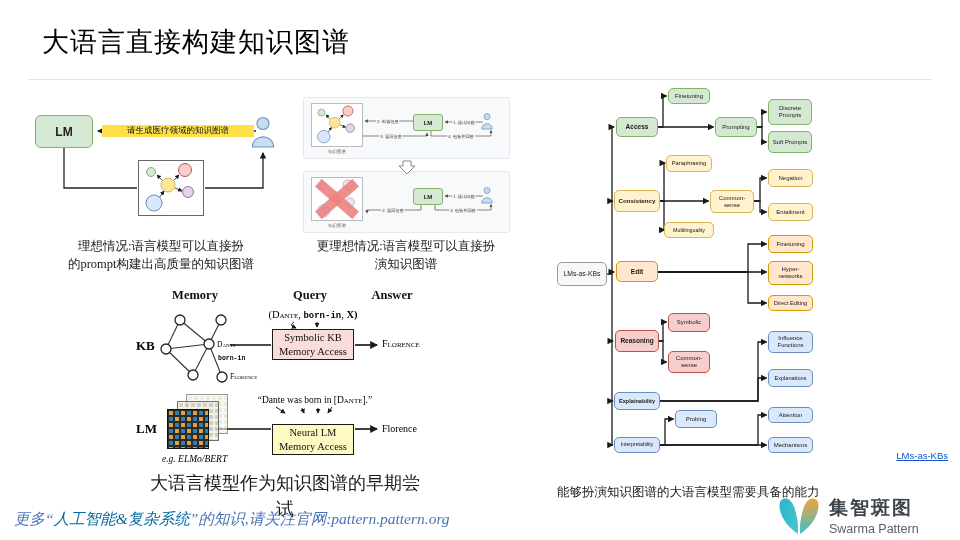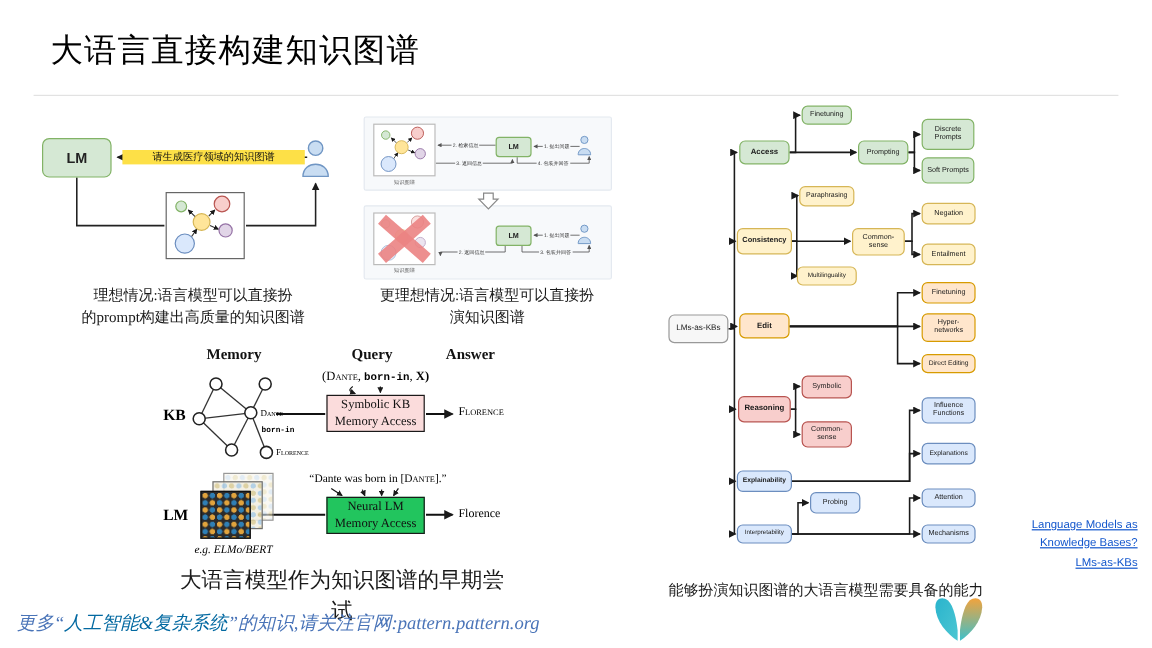--- a/index.html
+++ b/index.html
@@ -242,21 +242,21 @@
 
     <div class="abs serif" style="left:6px;top:133px;font-weight:bold;font-size:13px">LM</div>
     <div class="grid back" style="left:56px;top:106px"></div>
     <div class="grid mid" style="left:47px;top:113px"></div>
     <div class="grid front" style="left:37px;top:121px"></div>
     <div class="abs serif" style="left:32px;top:166px;font-size:9.5px;font-style:italic">e.g. ELMo/BERT</div>
 
     <div class="abs serif" style="left:110px;top:107px;width:150px;text-align:center;font-size:9.5px">
       <span>“Dante was born in [</span><span class="sc">Dante</span><span>].”</span>
     </div>
-    <div class="lamabox" style="left:142px;top:126px;width:82px;height:31px;background:#22c55e">
+    <div class="lamabox" style="left:142px;top:136px;width:82px;height:31px;background:#fef9c3">
       <span>Neural LM</span>
         <span>Memory Access</span>
     </div>
     <div class="abs serif" style="left:252px;top:135px;font-size:10px">Florence</div>
 
     <div class="abs cap" style="left:15px;top:182px;width:280;font-size:18px;width:280px">大语言模型作为知识图谱的早期尝试</div>
   </div>
 
   <div class="abs" style="left:550px;top:85px;width:300px;height:380px">
     <svg class="abs" style="left:0;top:0" width="300" height="380">
@@ -311,21 +311,21 @@
     <div class="tnode b wrap" style="left:218px;top:246px;width:45px;height:22px">Influence Functions</div>
     <div class="tnode b" style="left:218px;top:284px;width:45px;height:18px;font-size:5.6px">Explanations</div>
     <div class="tnode b" style="left:64px;top:352px;width:46px;height:16px;font-size:5.2px">Interpretability</div>
     <div class="tnode b" style="left:125px;top:325px;width:42px;height:18px">Probing</div>
     <div class="tnode b" style="left:218px;top:322px;width:45px;height:16px">Attention</div>
     <div class="tnode b" style="left:218px;top:352px;width:45px;height:16px">Mechanisms</div>
   </div>
   <div class="abs cap" style="left:557px;top:483px;width:266px;text-align:left">能够扮演知识图谱的大语言模型需要具备的能力</div>
 
   <div class="abs linkblock">
-    <a>Language Models as Knowledge Bases?</a><br>
+    <br>
     <a style="display:inline-block;margin-top:3px">LMs-as-KBs</a>
   </div>
 
   <div class="abs footer">
     <span>更多“</span><span class="hl">人工智能&amp;复杂系统</span><span>”的知识,请关注官网:</span><span>pattern.pattern.org</span>
   </div>
 
   <div class="abs" style="left:776px;top:492px;display:flex;align-items:center">
     <svg width="46" height="46" viewBox="0 0 46 46">
       <defs>
@@ -334,15 +334,19 @@
             <stop offset="1" stop-color="#4cc6d2"></stop>
         </linearGradient>
         <linearGradient id="rw" x1="0" y1="0" x2="0" y2="1">
           <stop offset="0" stop-color="#f2a33c"></stop>
             <stop offset="1" stop-color="#3cc0cb"></stop>
         </linearGradient>
       </defs>
       <path d="M22,42 C13,36 4,26 3.5,14 C3.3,7 9,4.5 14,8.5 C19,13 21,25 22,33 Z" fill="url(#lw)"></path>
       <path d="M24,42 C33,36 42,26 42.5,14 C42.7,7 37,4.5 32,8.5 C27,13 25,25 24,33 Z" fill="url(#rw)"></path>
     </svg>
+    <div style="margin-left:7px">
+      <div class="logo-cn">集智斑图</div>
+      <div class="logo-en">Swarma Pattern</div>
+    </div>
   </div>
 
 </div>
 
 </body></html>

